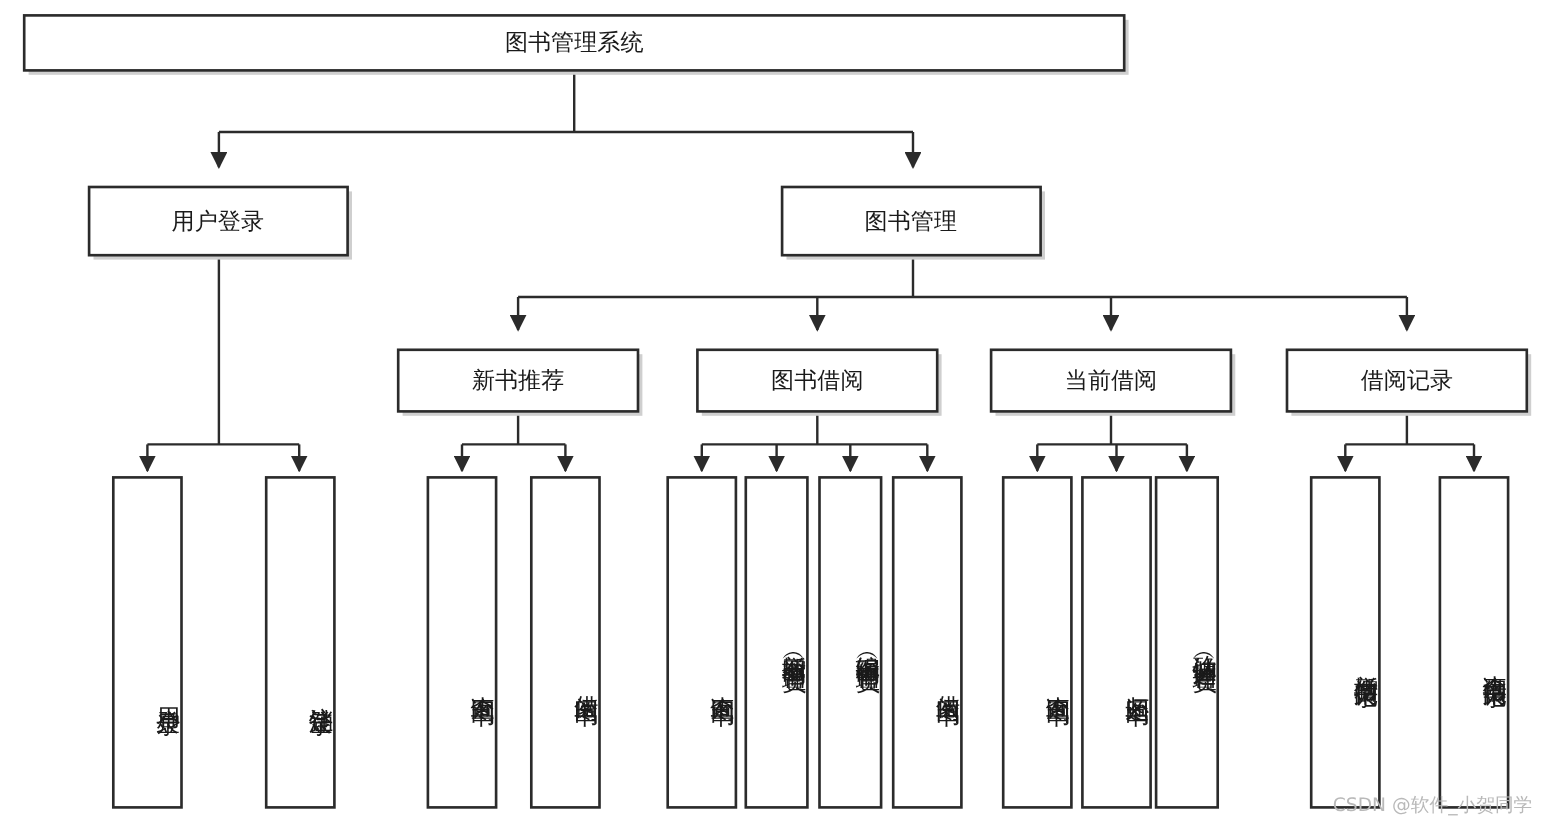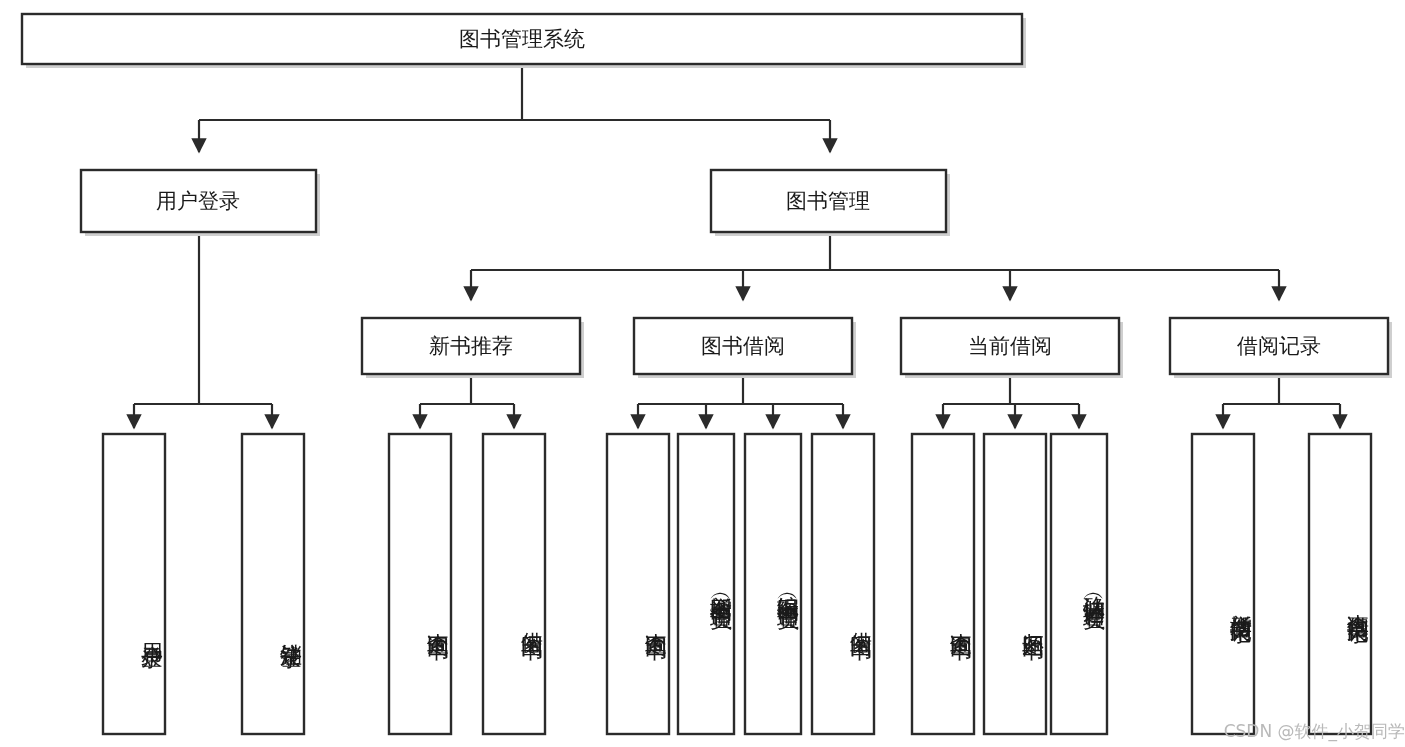--- a/index.html
+++ b/index.html
@@ -60,21 +60,21 @@
     color: #1a1a1a;
     letter-spacing: 2px;
     white-space: nowrap;
     display: flex;
     align-items: flex-start;
     justify-content: center;
     pointer-events: none;
   }
   .watermark {
     position: absolute;
-    right: 0;
+    right: 12px;
     bottom: 4px;
     font-family: "DejaVu Sans", "Liberation Sans", sans-serif;
     font-size: 17px;
     color: #b9b9b9;
     white-space: nowrap;
   }
 </style>
 </head>
 <body>
 

